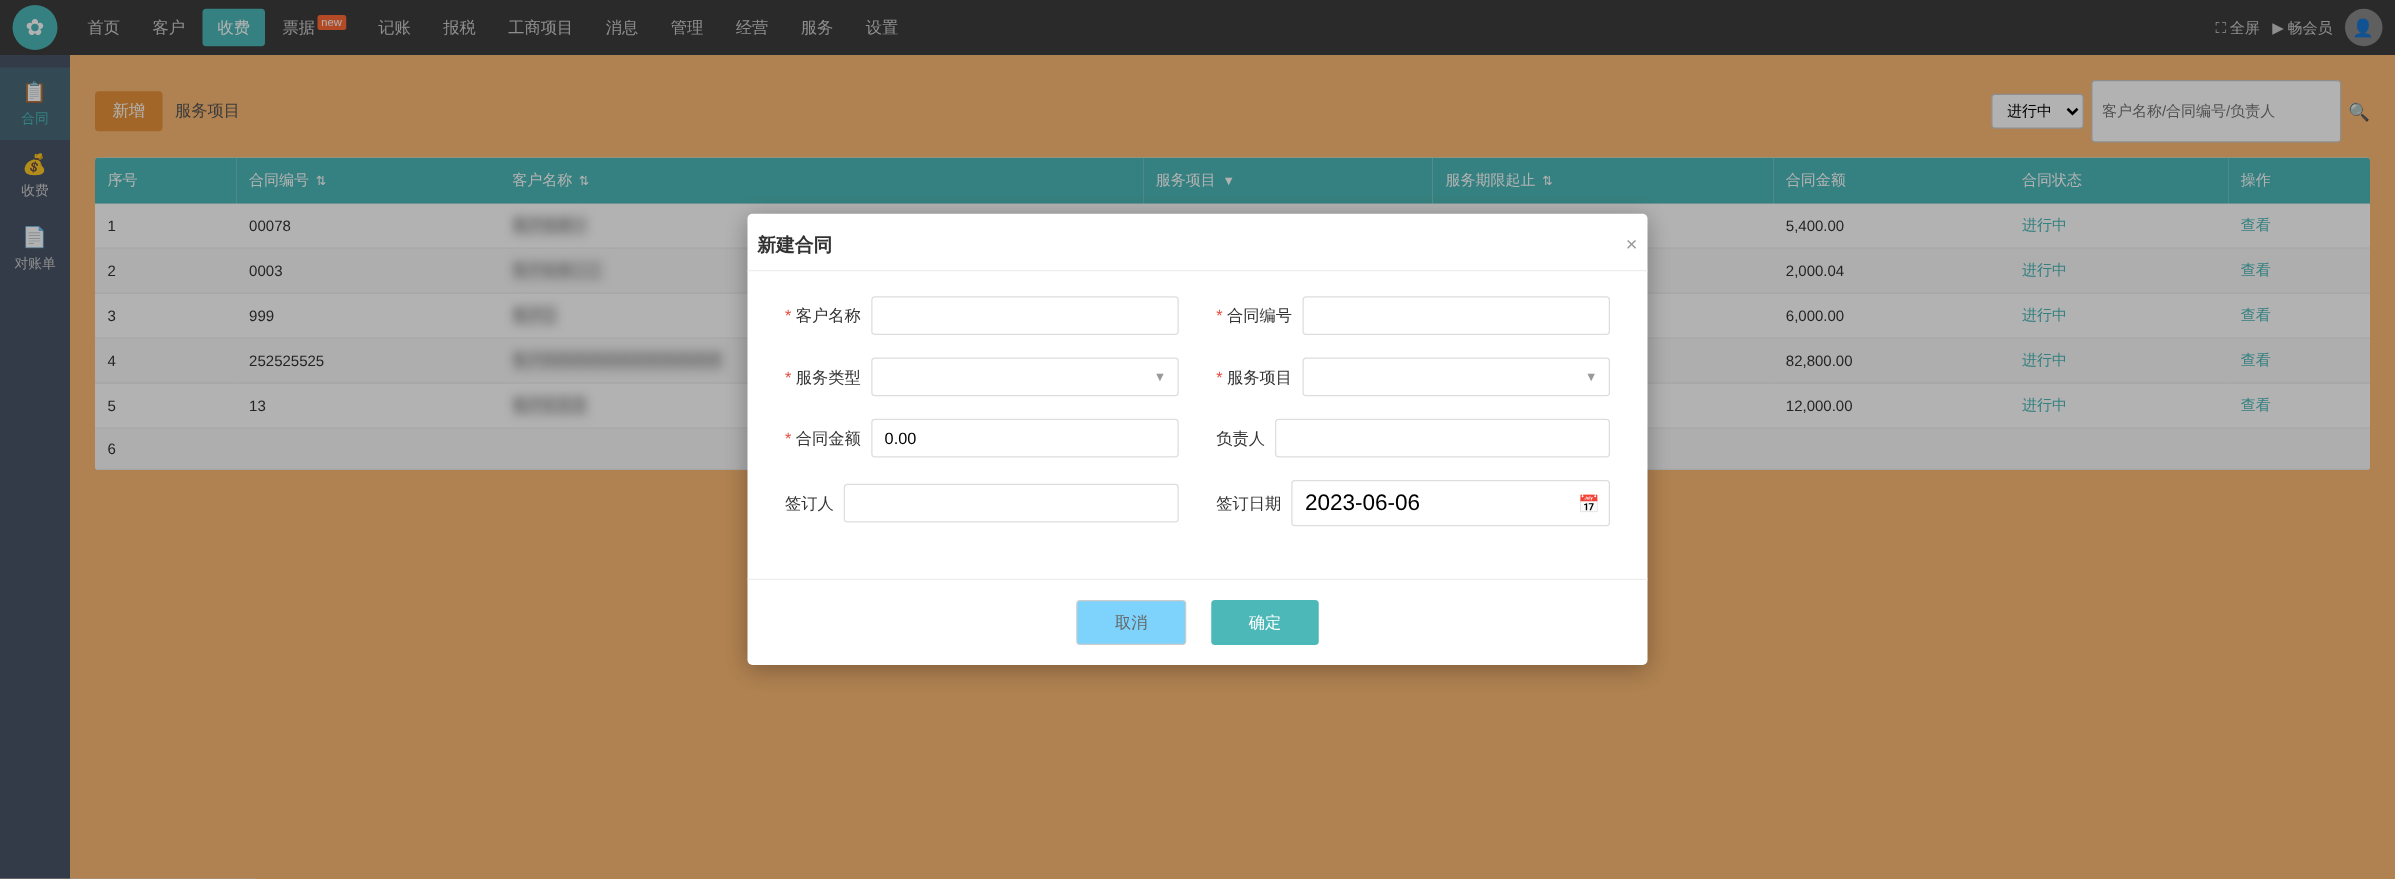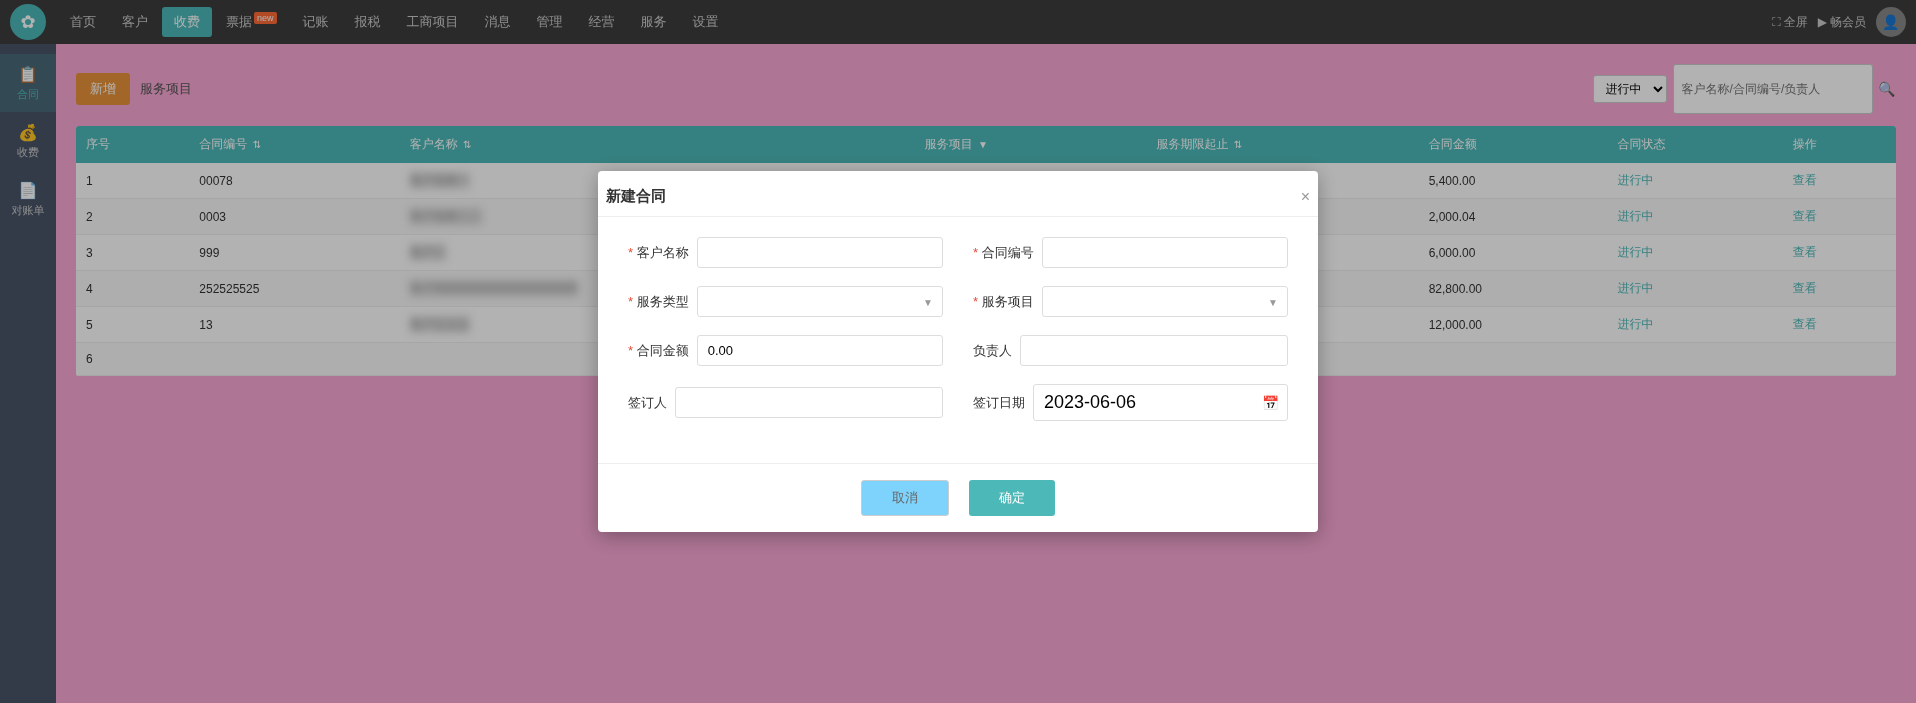--- a/index.html
+++ b/index.html
@@ -56,21 +56,21 @@
     .sidebar-item {
       width: 100%; display: flex; flex-direction: column; align-items: center; padding: 10px 0; cursor: pointer; color: #ccc; font-size: 11px; gap: 3px;
     }
     .sidebar-item.active { background: rgba(77,184,184,0.2); color: #4db8b8; }
     .sidebar-icon {
       width: 20px; height: 20px; display: flex; align-items: center; justify-content: center; font-size: 16px;
     }
 
     
     .main-content {
-      flex: 1; padding: 20px; overflow: auto; background: #f9a8d4;
+      flex: 1; padding: 20px; overflow: auto; background: #fdba74;
     }
 
     
     .toolbar {
       display: flex; align-items: center; gap: 10px; margin-bottom: 12px;
     }
     .btn-new {
       background: #e8943a; color: white; border: none; padding: 7px 14px; border-radius: 3px; cursor: pointer; font-size: 13px;
     }
     .service-label {

